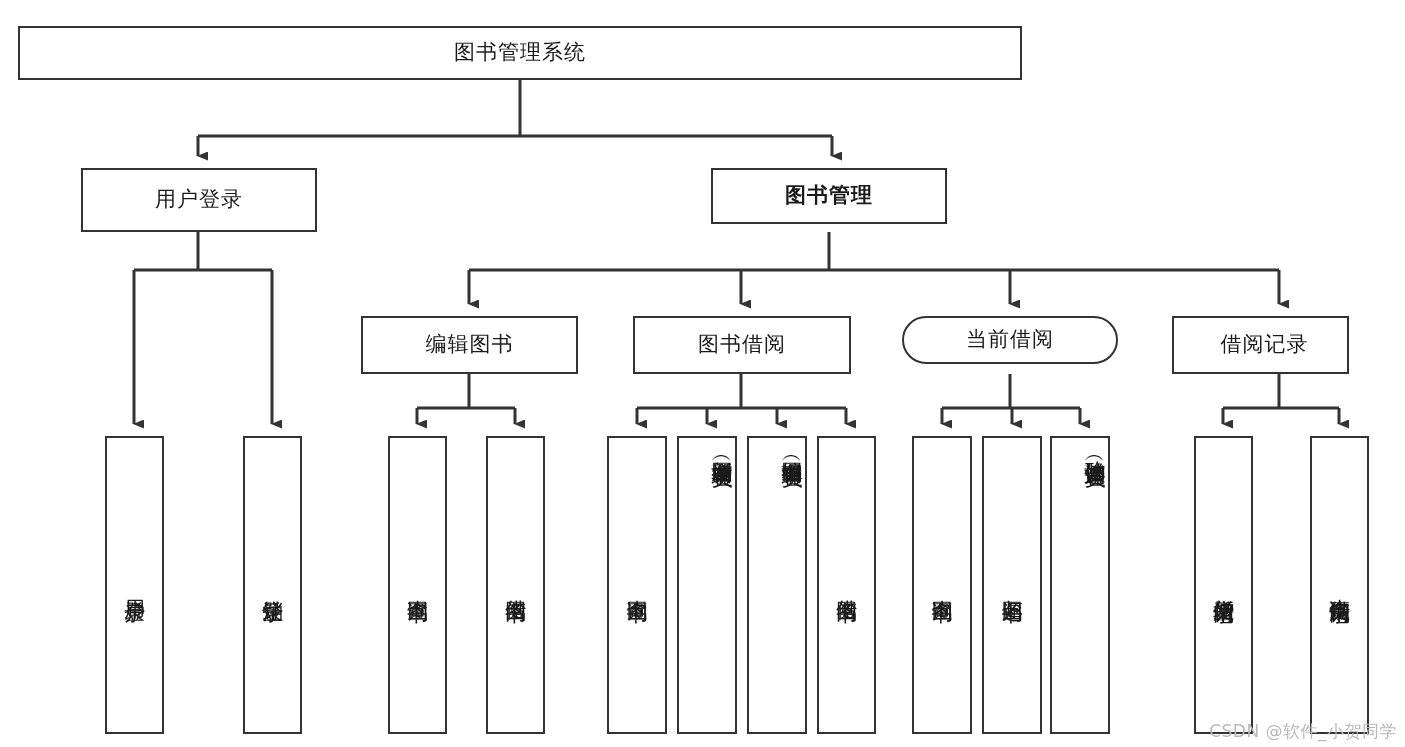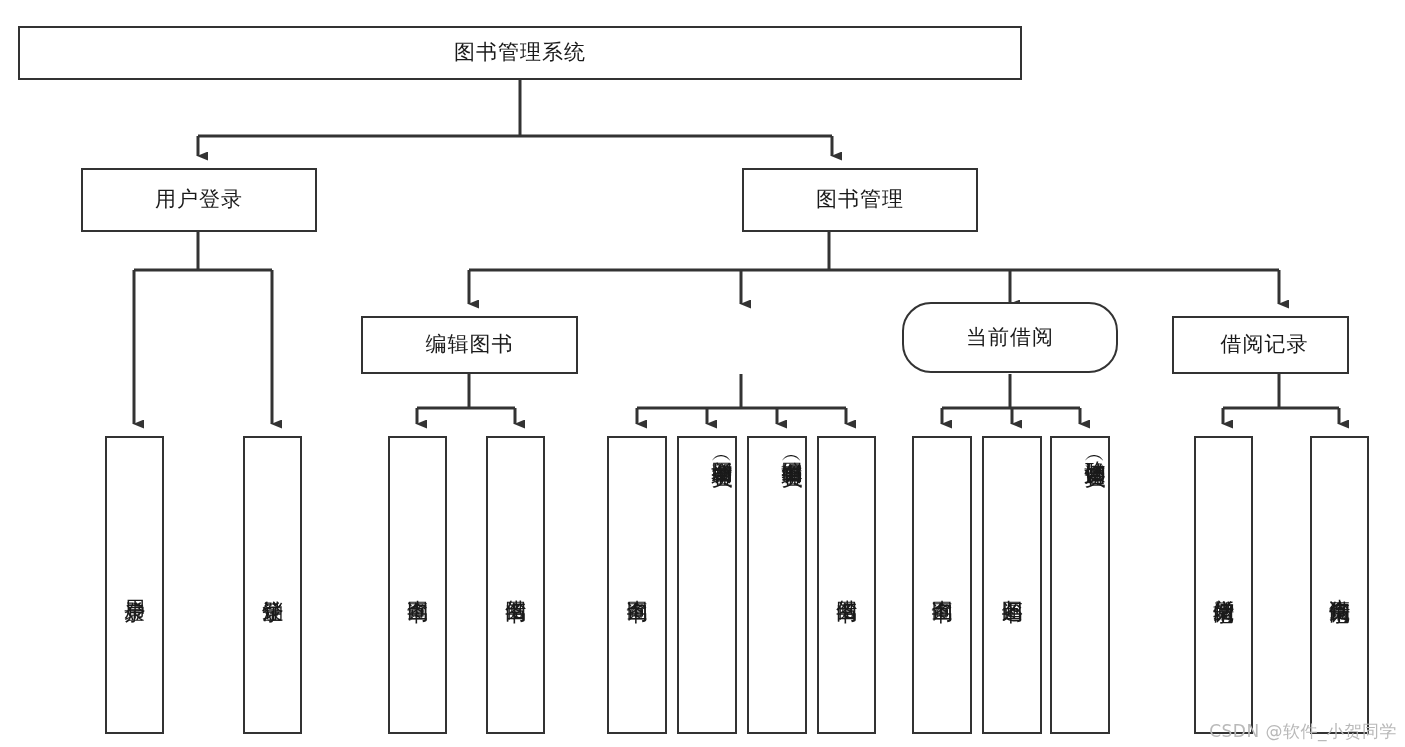--- a/index.html
+++ b/index.html
@@ -122,28 +122,31 @@
     </g>
   </svg>
 
   <div class="node node-h" style="left:18px; top:14px; width:1004px; height:54px;margin-top:12px;">
     <span>图书管理系统</span>
   </div>
 
   <div class="node node-h" style="left:81px; top:168px; width:236px; height:64px;">
     <span>用户登录</span>
   </div>
-  <div class="node node-h" style="left:742px; top:168px; width:236px; height:64px;">
+  <div class="node node-h" style="left:711px; top:168px; width:236px; height:56px;font-weight:bold;">
     <span>图书管理</span>
   </div>
 
   <div class="node node-h" style="left:361px; top:316px; width:217px; height:58px;">
     <span>编辑图书</span>
   </div>
-  <div class="node node-h" style="left:902px; top:302px; width:216px; height:71px;border-radius:29px;">
+  <div class="node node-h" style="left:633px; top:316px; width:218px; height:58px;">
+    <span>图书借阅</span>
+  </div>
+  <div class="node node-h" style="left:902px; top:316px; width:216px; height:48px;border-radius:29px;">
     <span>当前借阅</span>
   </div>
   <div class="node node-h" style="left:1172px; top:316px; width:177px; height:58px;padding-left:8px;">
     <span>借阅记录</span>
   </div>
 
   <div class="node node-v centered" style="left:105px; top:436px; width:59px; height:298px;">
     <span>用户登录</span>
   </div>
   <div class="node node-v centered" style="left:243px; top:436px; width:59px; height:298px;">

